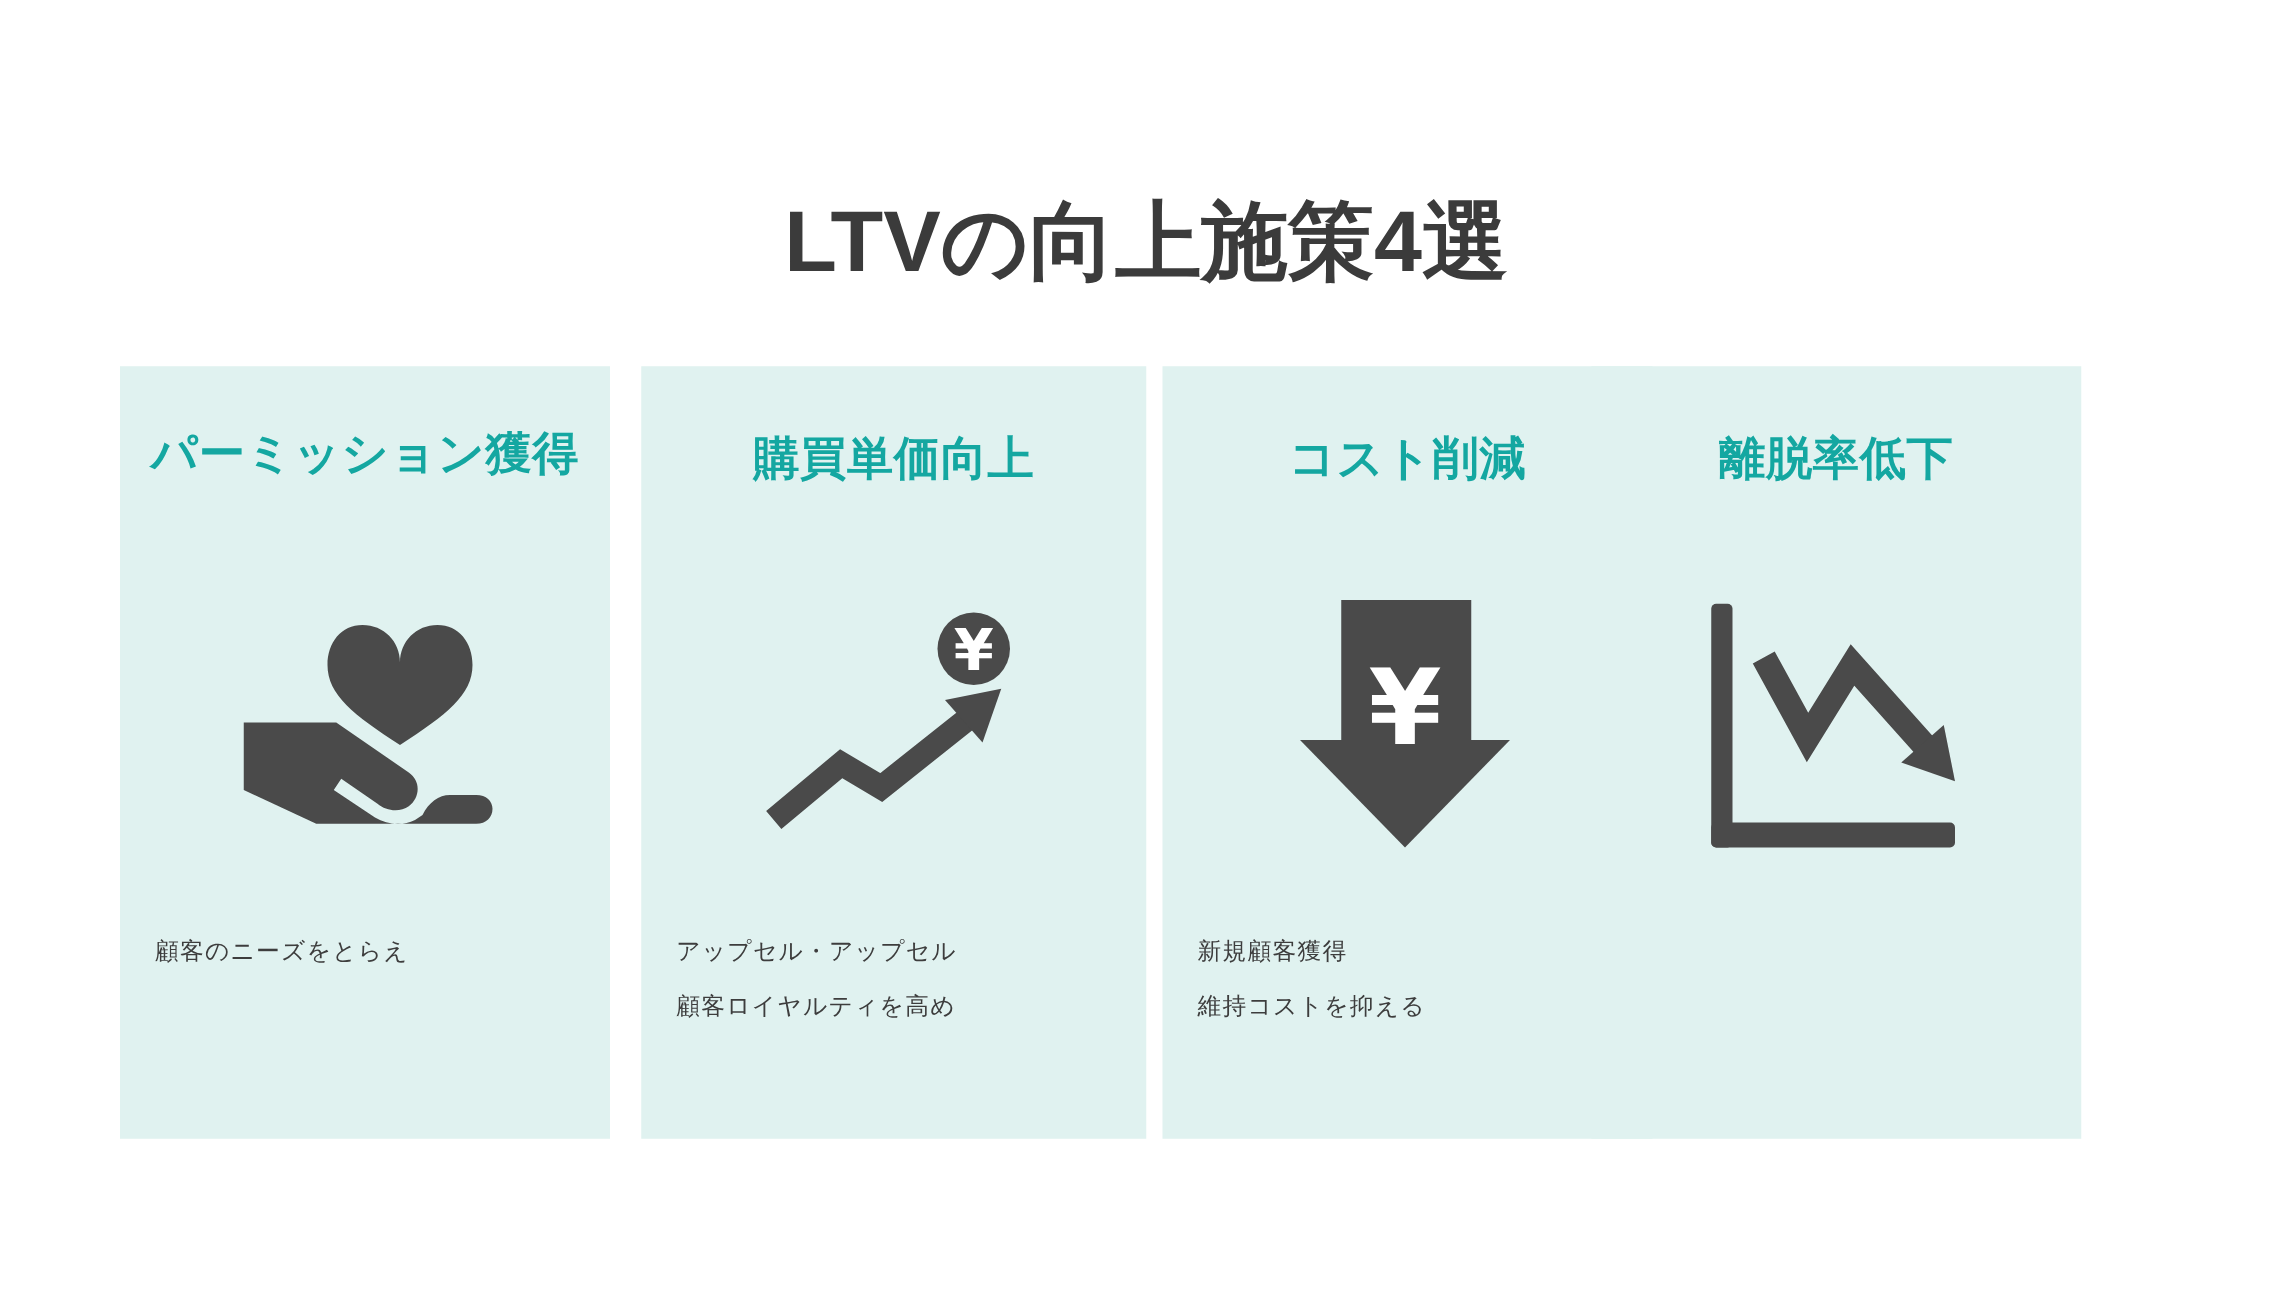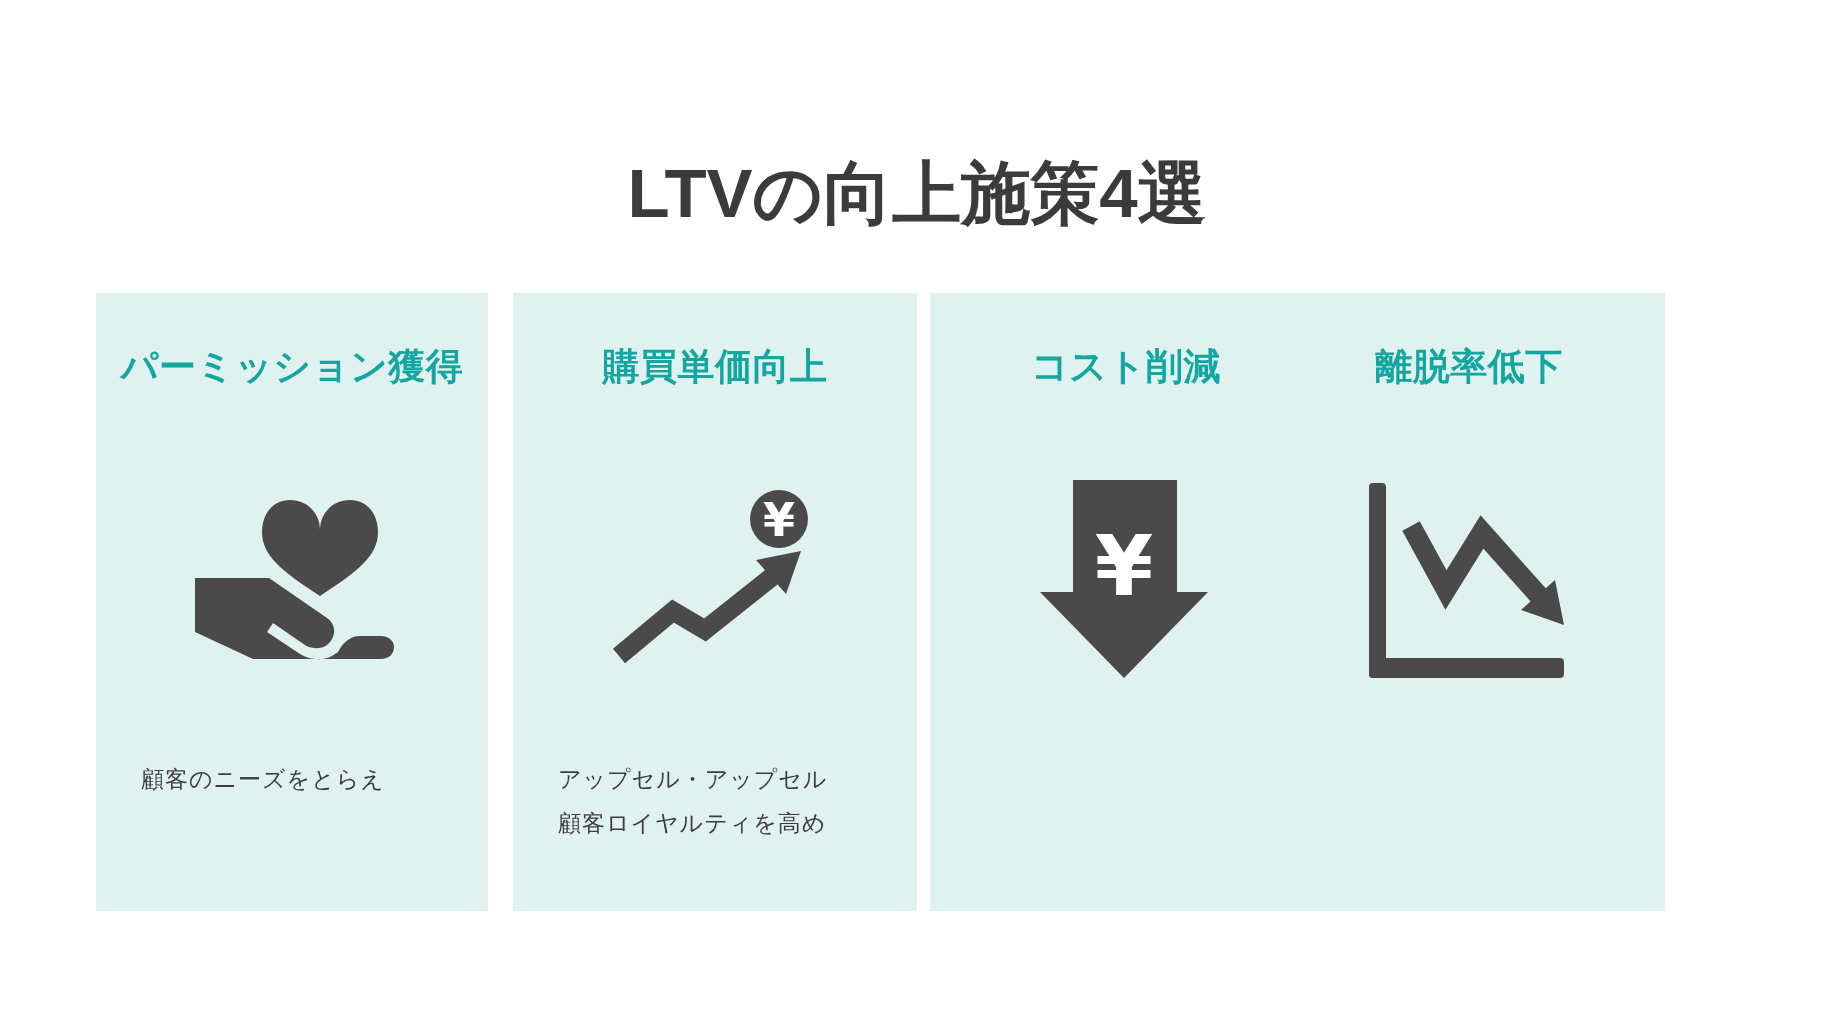--- a/index.html
+++ b/index.html
@@ -22,38 +22,38 @@
     position:absolute;top:112px;left:0;width:1834px;
     text-align:center;
     font-size:69px;font-weight:bold;line-height:1.05;
     color:var(--title-gray);
     letter-spacing:0px;
   }
   .card{
     position:absolute;top:293px;width:392px;height:618px;
     background:var(--card-background);
   }
-  .card-1{left:96px;} .card-2{left:513px;padding-left:12px;} .card-3{left:930px;} .card-4{left:1273px;}
+  .card-1{left:96px;font-family:Liberation Mono, monospace;} .card-2{left:513px;padding-left:12px;} .card-3{left:930px;} .card-4{left:1273px;}
   .card-heading{
     position:absolute;top:55px;left:0;width:100%;
     text-align:center;
     font-size:37px;font-weight:bold;line-height:1.0;
     color:var(--accent-teal);
     letter-spacing:0.5px;
     margin:0;
   }
   .card-icon{position:absolute;}
   .icon-1{left:89px;top:187px;}
   .icon-2{left:82px;top:177px;}
   .icon-3{left:110px;top:187px;}
   .icon-4{left:78px;top:177px;}
   .card-desc{
     position:absolute;left:28px;top:447px;width:340px;
-    margin:17px;
-    font-size:23px;line-height:44px;
+    margin:0;
+    font-size:19px;line-height:44px;
     color:var(--body-text);
     letter-spacing:1px;
   }
   .desc-line{display:block;}
   .fill-dark{fill:var(--icon-gray);}
   .stroke-dark{stroke:var(--icon-gray);fill:none;}
   .yen-text{
     fill:#ffffff;
     font-family:"DejaVu Sans","Liberation Sans",sans-serif;
     font-weight:bold;
@@ -92,20 +92,24 @@
     </p>
   </div>
 
   <div class="card card-3">
     <h2 class="card-heading">コスト削減</h2>
     <svg class="card-icon icon-3" width="170" height="200" viewBox="0 0 170 200">
       <rect class="fill-dark" x="33" y="0" width="104" height="116"></rect>
       <polygon class="fill-dark" points="0,112 168,112 84,198"></polygon>
       <text class="yen-text" x="84" y="86" font-size="84" dominant-baseline="central">¥</text>
     </svg>
+    <p class="card-desc">
+      <span class="desc-line">新規顧客獲得</span>
+      <span class="desc-line">維持コストを抑える</span>
+    </p>
   </div>
 
   <div class="card card-4">
     <h2 class="card-heading">離脱率低下</h2>
     <svg class="card-icon icon-4" width="250" height="220" viewBox="0 0 250 220">
       <rect class="fill-dark" x="18" y="13" width="17" height="195" rx="4"></rect>
       <rect class="fill-dark" x="18" y="188" width="195" height="20" rx="4"></rect>
       <path class="stroke-dark" stroke-width="20" d="M60,56 L95,120 L131,62 L190,128"></path>
       <polygon class="fill-dark" points="213,155 204,110 170,140"></polygon>
     </svg>

